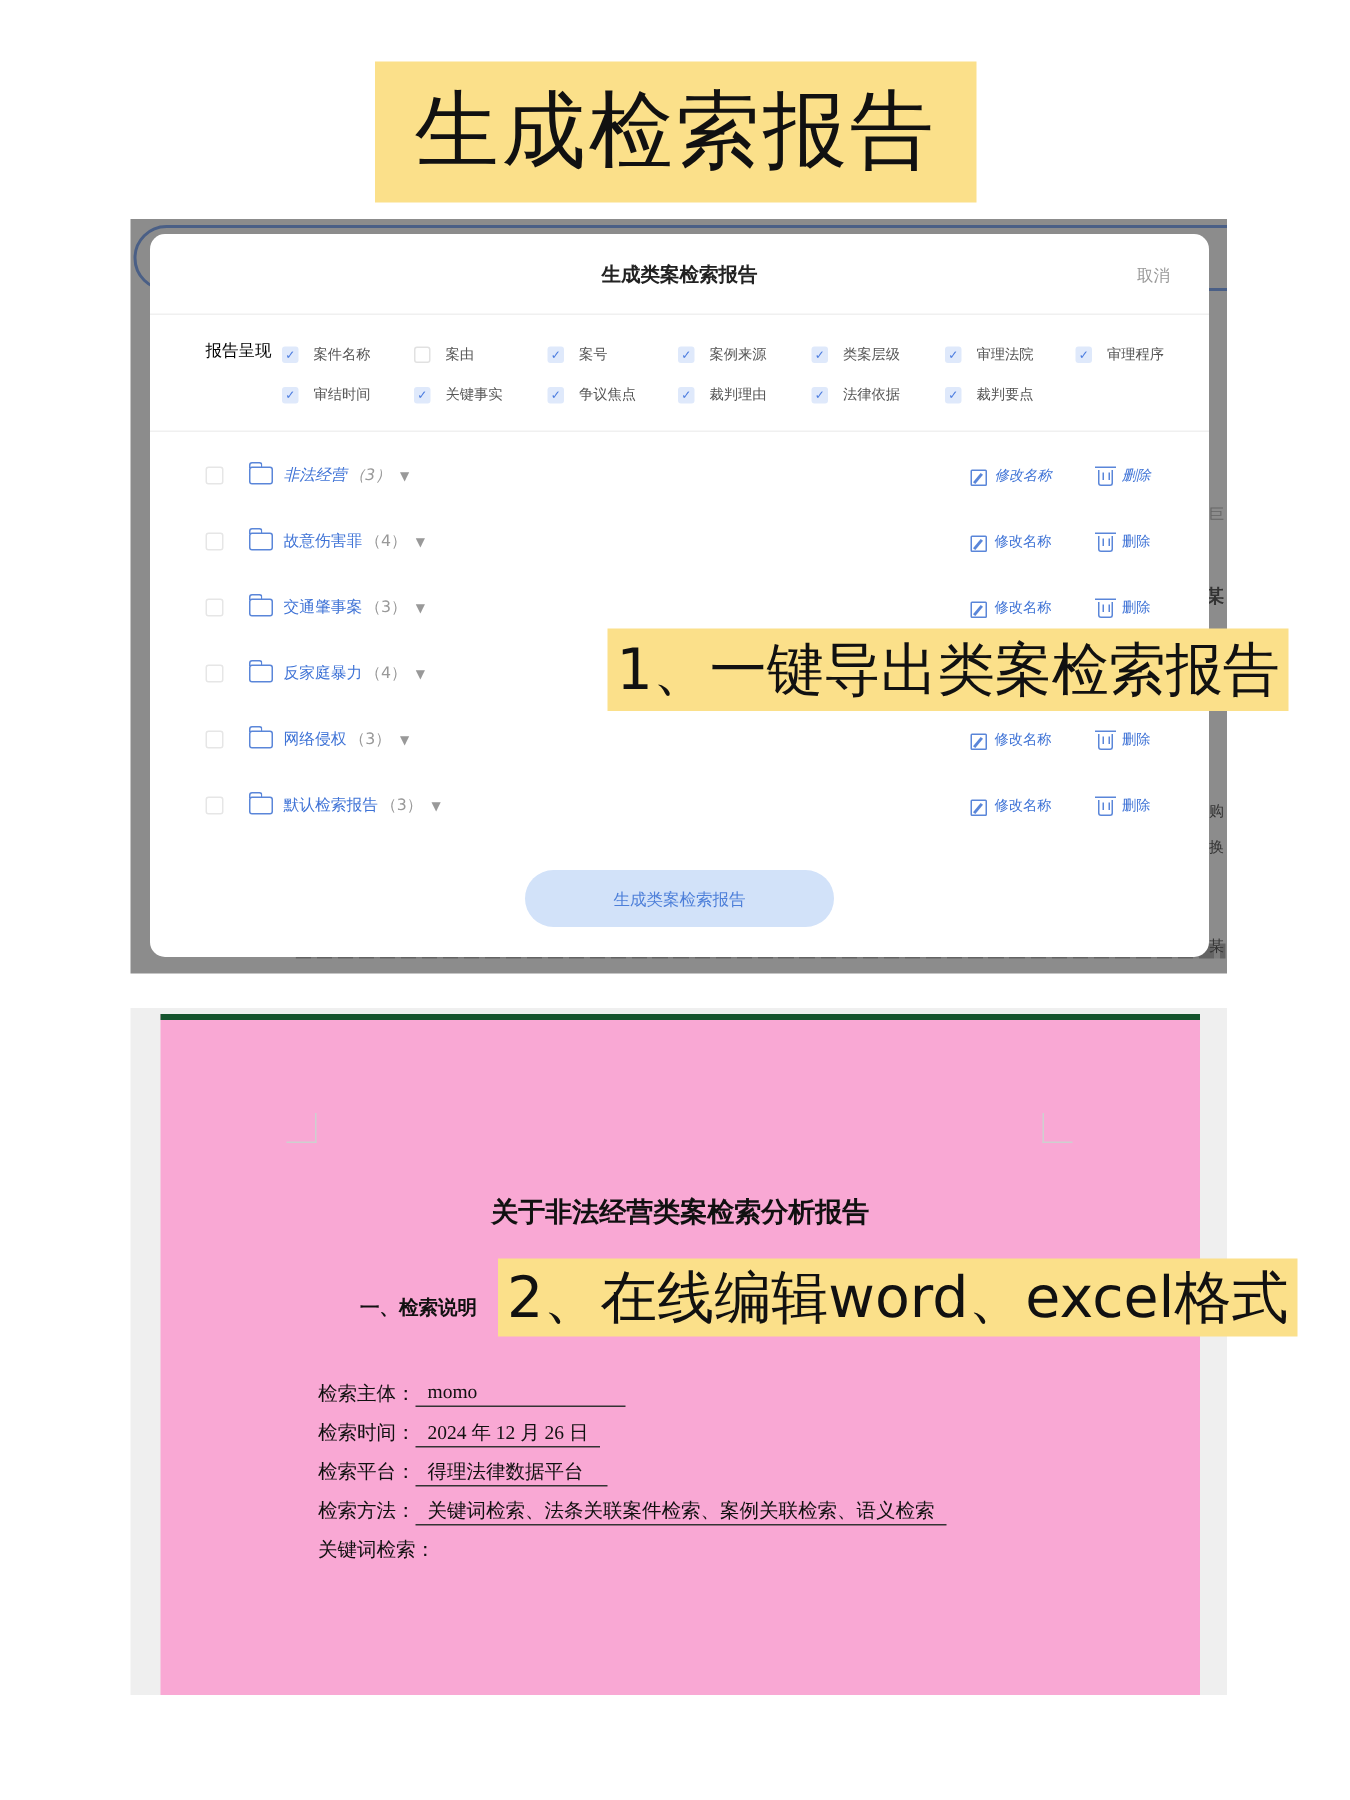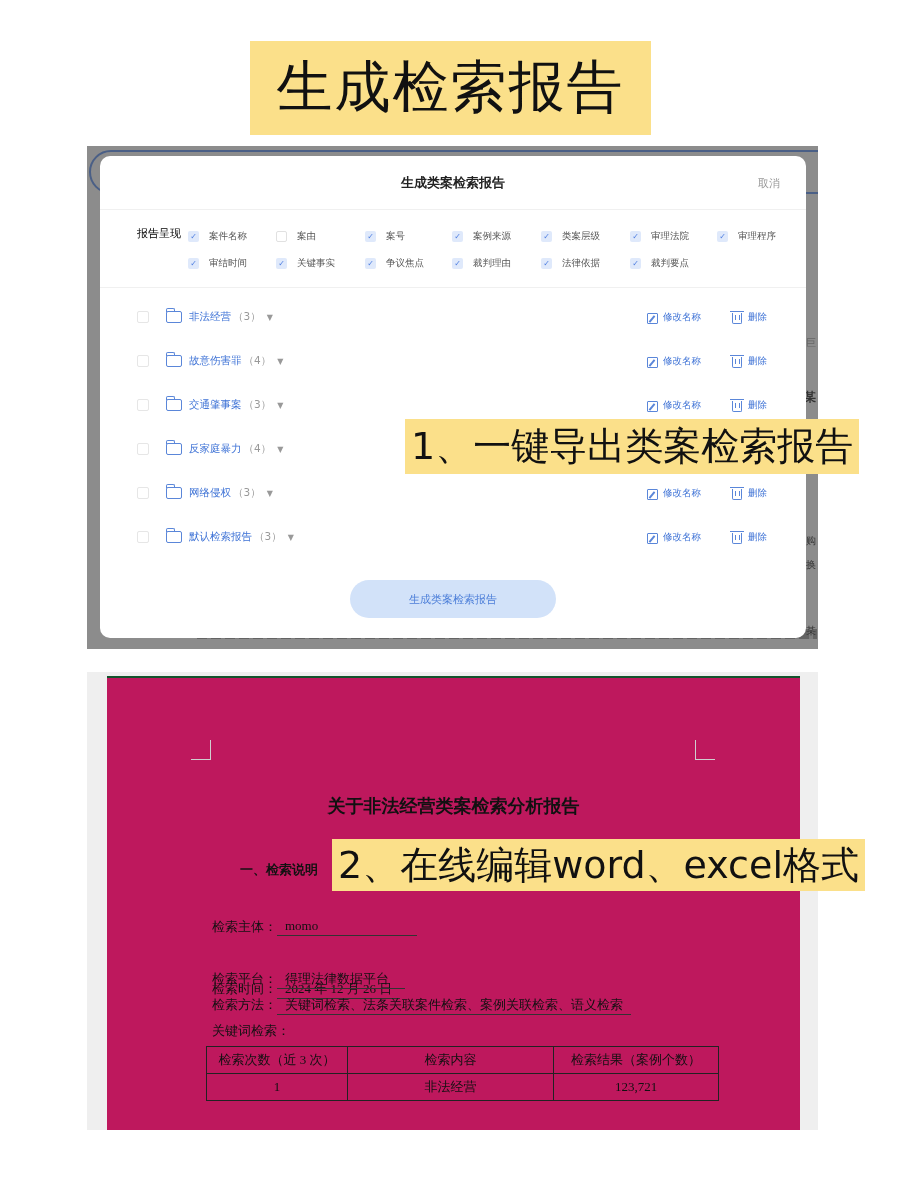--- a/index.html
+++ b/index.html
@@ -103,22 +103,22 @@
     }
     .callout1 { left: 405px; top: 419px; height: 55px; font-size: 38px; }
     .callout2 { left: 332px; top: 839px; height: 52px; font-size: 38px; }
 
     
     .shot2 {
       position: absolute; left: 87px; top: 672px; width: 731px; height: 458px;
       background: #efefef;
     }
     .page {
-      position: absolute; left: 20px; top: 4px; width: 693px; height: 454px; background: #be185d;
-      border-top: 2px solid #14532d;
+      position: absolute; left: 20px; top: 4px; width: 693px; height: 454px; background: #f9a8d4;
+      border-top: 4px solid #14532d;
     }
     .corner-mark { position: absolute; width: 20px; height: 20px; border-color: #cfcfcf; border-style: solid; }
     .corner-mark.l { left: 84px; top: 62px; border-width: 0 1px 1px 0; }
     .corner-mark.r { left: 588px; top: 62px; border-width: 0 0 1px 1px; }
     .doc-title {
       position: absolute; left: 0; width: 100%; top: 116px; text-align: center;
       font-family: "DejaVu Serif", "Liberation Serif", serif; font-weight: bold; font-size: 18px; color: #111;
     }
     .doc-h1 {
       position: absolute; left: 105px; top: 183px; font-family: "DejaVu Serif", serif; font-weight: bold; font-size: 13px; color: #111; margin-left: 28px;
@@ -208,21 +208,21 @@
           <span>法律依据</span>
         </label>
       <label class="opt" style="left:530px;top:47px;">
           <span class="cb on">✓</span>
           <span>裁判要点</span>
         </label>
     </div>
 
     <div class="folder-list">
 
-      <div class="folder-row" style="top:14px;">
+      <div class="folder-row" style="top:14px;font-style:italic;">
         <span class="row-cb"></span>
         <span class="folder-icon"></span>
         <span class="folder-name"><span>非法经营</span><span class="folder-count">（3）</span><span class="caret">▼</span></span>
         <span class="act-rename">
             <span class="ico-edit"></span>
             <span>修改名称</span>
           </span>
         <span class="act-delete">
             <span class="ico-trash"></span>
             <span>删除</span>
@@ -302,46 +302,32 @@
   <div class="page">
     <div class="corner-mark l"></div>
     <div class="corner-mark r"></div>
     <div class="doc-title">关于非法经营类案检索分析报告</div>
     <div class="doc-h1">一、检索说明</div>
 
     <div class="doc-line" style="top:240px;">
       <span>检索主体：</span>
       <span class="doc-val" style="width:140px;text-align:left;padding-right:40px;">momo</span>
     </div>
-    <div class="doc-line" style="top:266px;margin-top:36px;">
+    <div class="doc-line" style="top:266px;">
       <span>检索时间：</span>
       <span class="doc-val">2024 年 12 月 26 日</span>
     </div>
     <div class="doc-line" style="top:292px;">
       <span>检索平台：</span>
       <span class="doc-val" style="padding-right:16px;">得理法律数据平台</span>
     </div>
     <div class="doc-line" style="top:318px;">
       <span>检索方法：</span>
       <span class="doc-val">关键词检索、法条关联案件检索、案例关联检索、语义检索</span>
     </div>
     <div class="doc-line" style="top:344px;">
       <span>关键词检索：</span>
     </div>
 
-    <table class="doc-table">
-      <tbody>
-          <tr>
-        <th style="width:141px;">检索次数（近 3 次）</th>
-        <th style="width:206px;">检索内容</th>
-        <th style="width:165px;">检索结果（案例个数）</th>
-      </tr>
-      <tr>
-        <td>1</td>
-        <td>非法经营</td>
-        <td>123,721</td>
-      </tr>
-    </tbody>
-      </table>
   </div>
 </div>
 
 <div class="callout callout2">2、在线编辑word、excel格式</div>
 
 </body></html>

